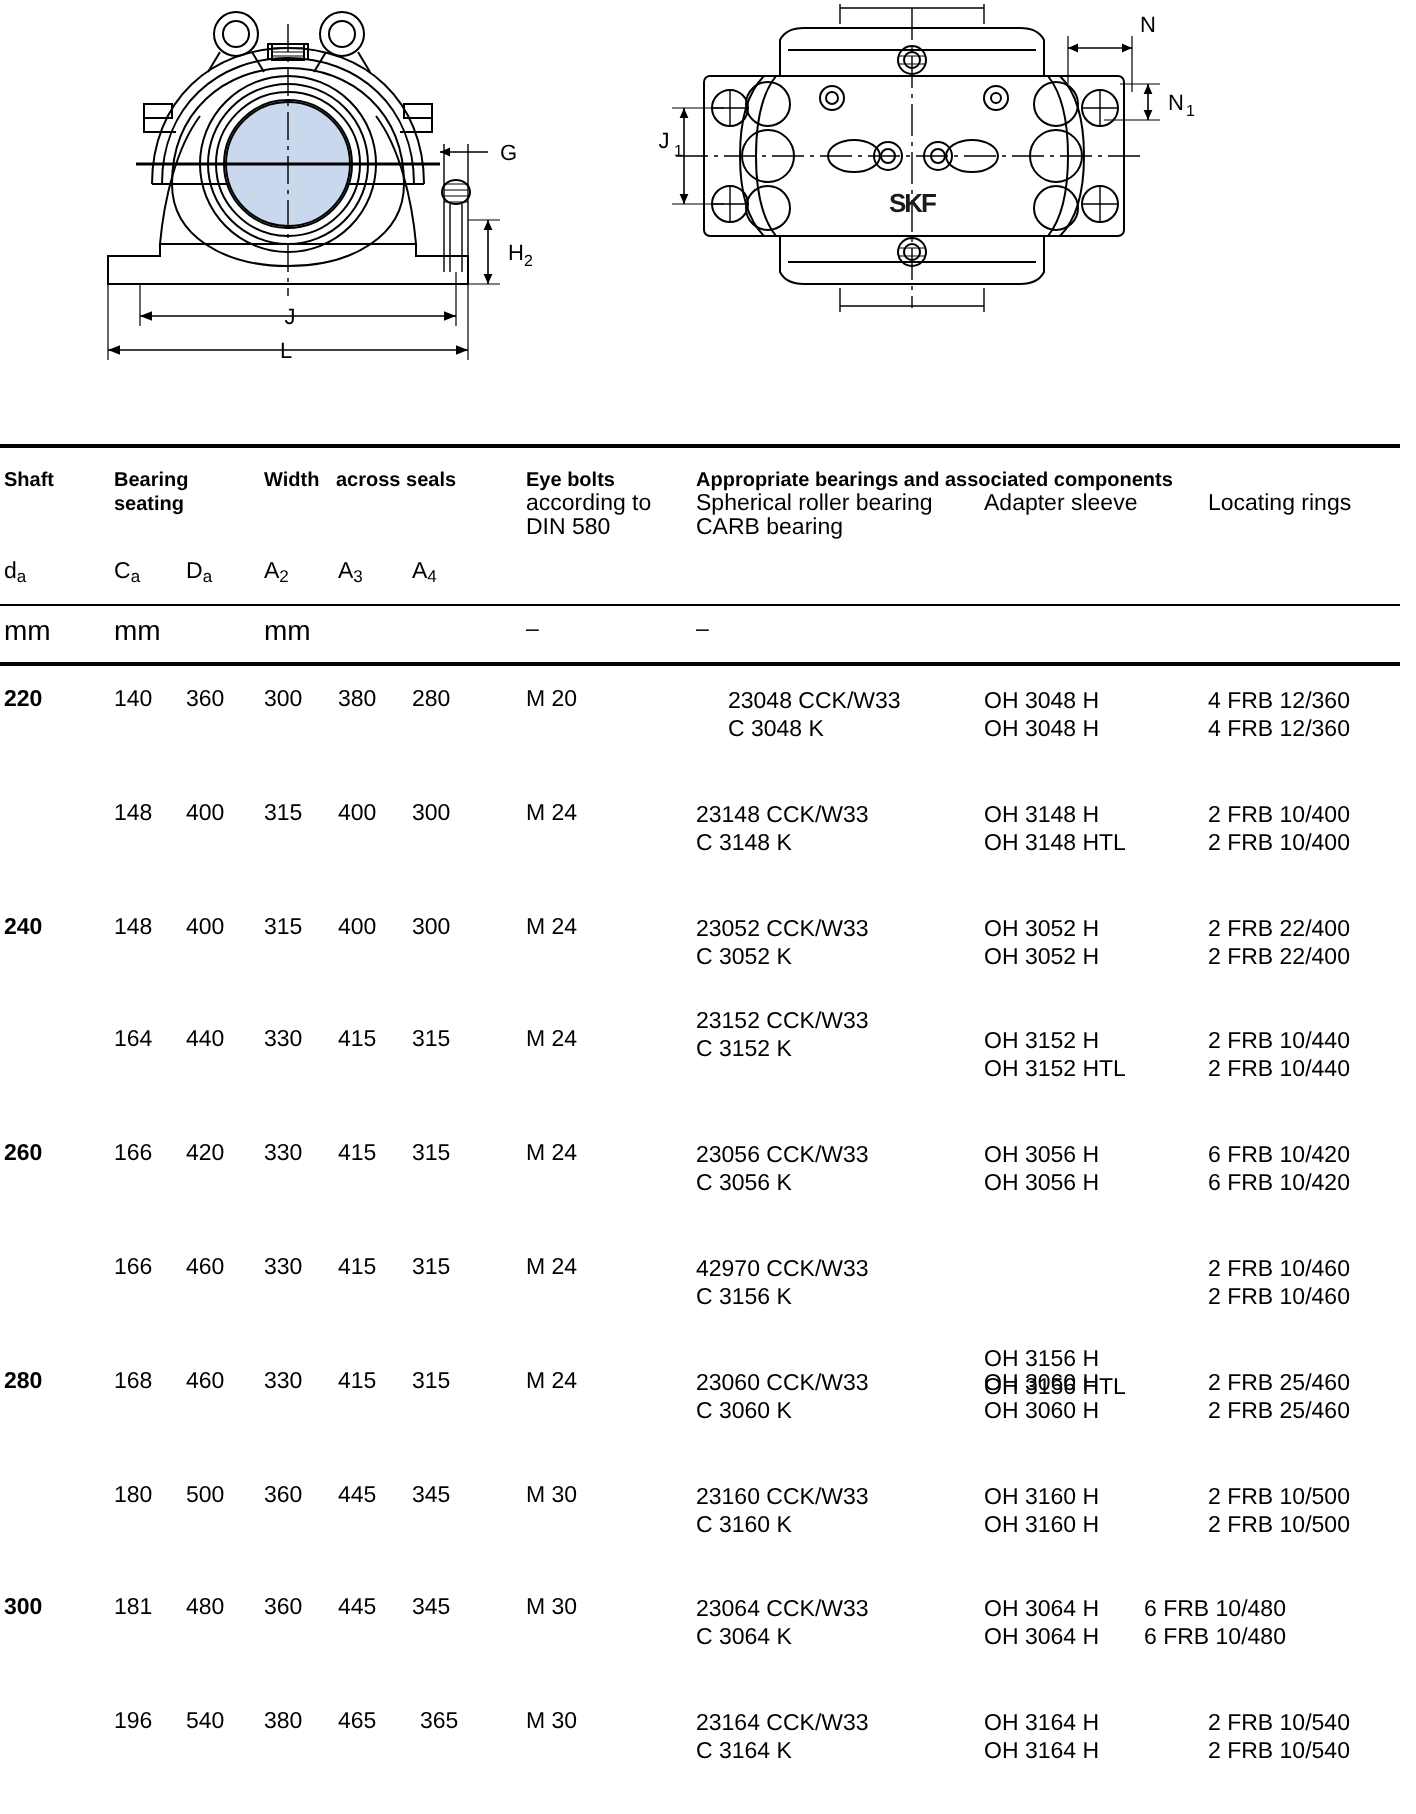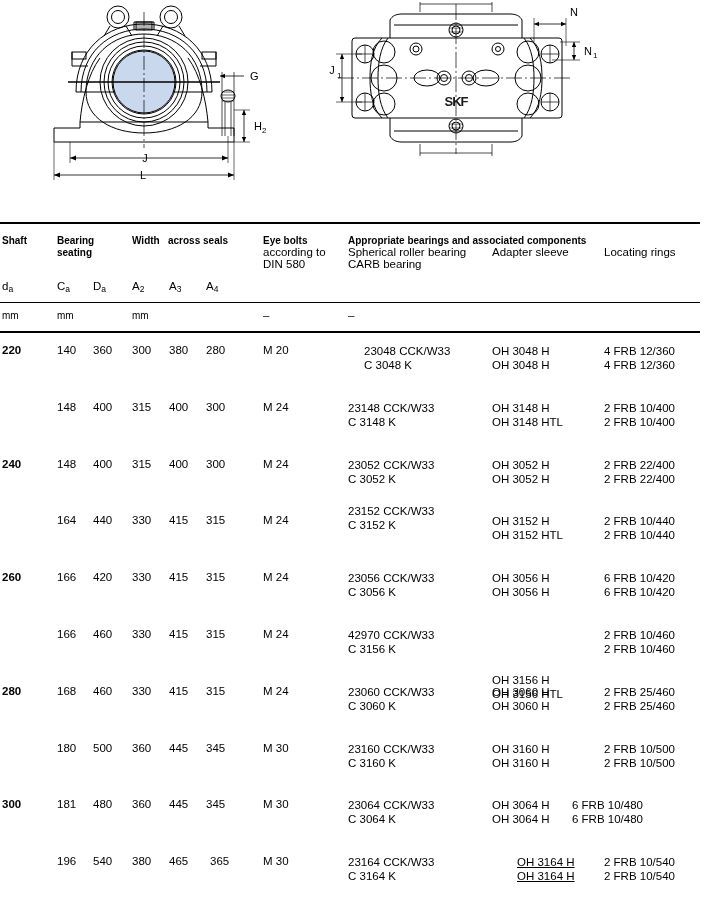--- a/index.html
+++ b/index.html
@@ -62,21 +62,21 @@
   }
   .sym {
     font-size: 11.5px;
   }
   .sym sub {
     font-size: 8.5px;
     vertical-align: baseline;
     position: relative;
     bottom: -2px;
   }
-  .unit { font-size: 10px; }
+  .unit { font-size: 14px; }
   .dash { font-size: 11.5px; }
 
   .val { font-size: 11.5px; }
   .val-bold { font-weight: bold; }
 
   .two-line { line-height: 14px; }
 
   
   text.dimlabel {
     font-family: "Liberation Sans", sans-serif;
@@ -486,21 +486,21 @@
         <div class="cell val" style="left: 57px; top: 633.2px;">196</div>
         <div class="cell val" style="left: 93px; top: 633.2px;">540</div>
         <div class="cell val" style="left: 132px; top: 633.2px;">380</div>
         <div class="cell val" style="left: 169px; top: 633.2px;">465</div>
         <div class="cell val" style="left: 210px; top: 633.2px;">365</div>
         <div class="cell val" style="left: 263px; top: 633.2px;">M 30</div>
         <div class="cell val two-line" style="left: 348px; top: 633.2px;">
           <div>23164 CCK/W33</div>
           <div>C 3164 K</div>
         </div>
-        <div class="cell val two-line" style="left: 517px; top: 633.2px; text-decoration: underline;">
+        <div class="cell val two-line" style="left: 492px; top: 633.2px;">
           <div>OH 3164 H</div>
           <div>OH 3164 H</div>
         </div>
         <div class="cell val two-line" style="left: 604px; top: 633.2px;">
           <div>2 FRB 10/540</div>
           <div>2 FRB 10/540</div>
         </div>
       </div>
     </div>
 </div>

